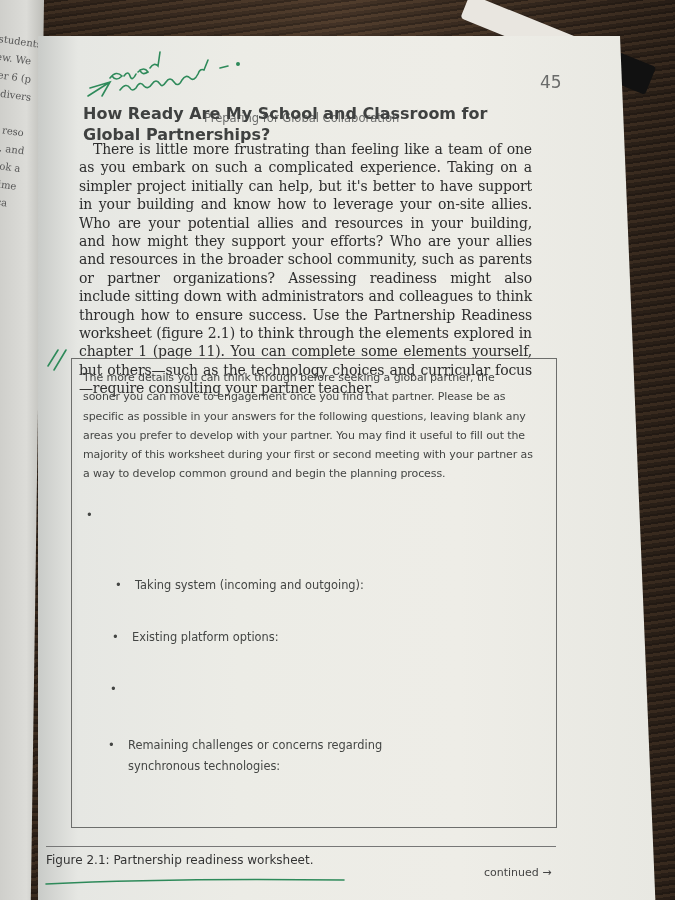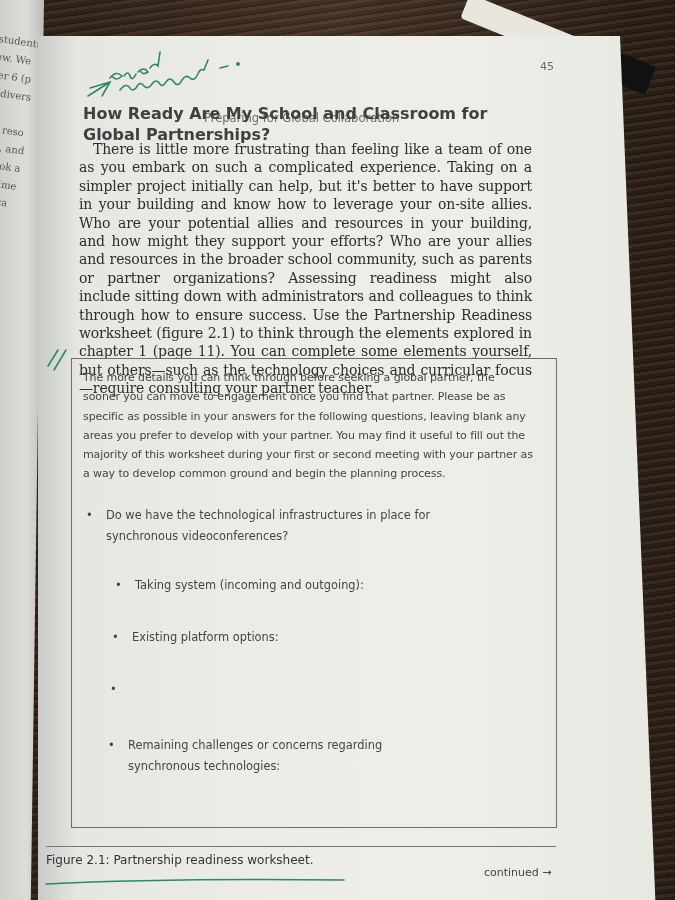--- a/index.html
+++ b/index.html
@@ -30,21 +30,21 @@
   .leftpage .txt {
     position:absolute; left:0; top:30px; font-family:"DejaVu Serif", serif; font-size:10px; line-height:18px;
     color:#555; transform:rotate(8deg); transform-origin:left top; white-space:nowrap;
   }
   .page {
     position:absolute; left:38px; top:36px; width:620px; height:880px;
     background:linear-gradient(90deg,#c9cbc8 0px,#e6e7e3 40px,#ecece6 200px,#eeede7 420px,#e8e8e2 100%);
     clip-path:polygon(0 0, 582px 0, 618px 880px, 0 880px);
   }
   .run-head { position:absolute; left:204px; top:76px; font-size:11.5px; color:#6a6b6a;margin-top:35px; }
-  .page-num { position:absolute; left:540px; top:60px; font-size:11px; color:#6a6b6a; }
+  .page-num { position:absolute; left:540px; top:72px; font-size:17px; color:#6a6b6a; }
   .title {
     position:absolute; left:83px; top:103px; width:450px;
     font-size:16px; line-height:21px; font-weight:bold; color:#3f4140;
   }
   .body-text {
     position:absolute; left:79px; top:140px; width:453px;
     font-family:"DejaVu Serif", serif; font-size:14px; line-height:18.4px; color:#2d2d2d;
     text-align:justify; text-indent:14px; letter-spacing:-0.15px;
   }
   .worksheet {
@@ -85,21 +85,20 @@
 <div class="page-num">45</div>
 
 <div class="title">How Ready Are My School and Classroom for Global Partnerships?</div>
 <div class="body-text">There is little more frustrating than feeling like a team of one as you embark on such a complicated experience. Taking on a simpler project initially can help, but it's better to have support in your building and know how to leverage your on-site allies. Who are your potential allies and resources in your building, and how might they support your efforts? Who are your allies and resources in the broader school community, such as parents or partner organizations? Assessing readiness might also include sitting down with administrators and colleagues to think through how to ensure success. Use the Partnership Readiness worksheet (figure 2.1) to think through the elements explored in chapter 1 (page 11). You can complete some elements yourself, but others—such as the technology choices and curricular focus—require consulting your partner teacher.</div>
 
 <div class="worksheet">
   <div class="ws-intro">The more details you can think through before seeking a global partner, the sooner you can move to engagement once you find that partner. Please be as specific as possible in your answers for the following questions, leaving blank any areas you prefer to develop with your partner. You may find it useful to fill out the majority of this worksheet during your first or second meeting with your partner as a way to develop common ground and begin the planning process.</div>
 
   <div class="bullet" style="left:34px; top:146px; width:360px;">
     <span class="dot">•</span>
-    <span>Do we have the technological infrastructures in place for synchronous videoconferences?</span>
   </div>
 
   <div class="bullet" style="left:63px; top:216px; width:360px;">
     <span class="dot">•</span>
     <span>Taking system (incoming and outgoing):</span>
   </div>
   <div class="bullet" style="left:60px; top:268px; width:360px;">
     <span class="dot">•</span>
     <span>Existing platform options:</span>
   </div>

